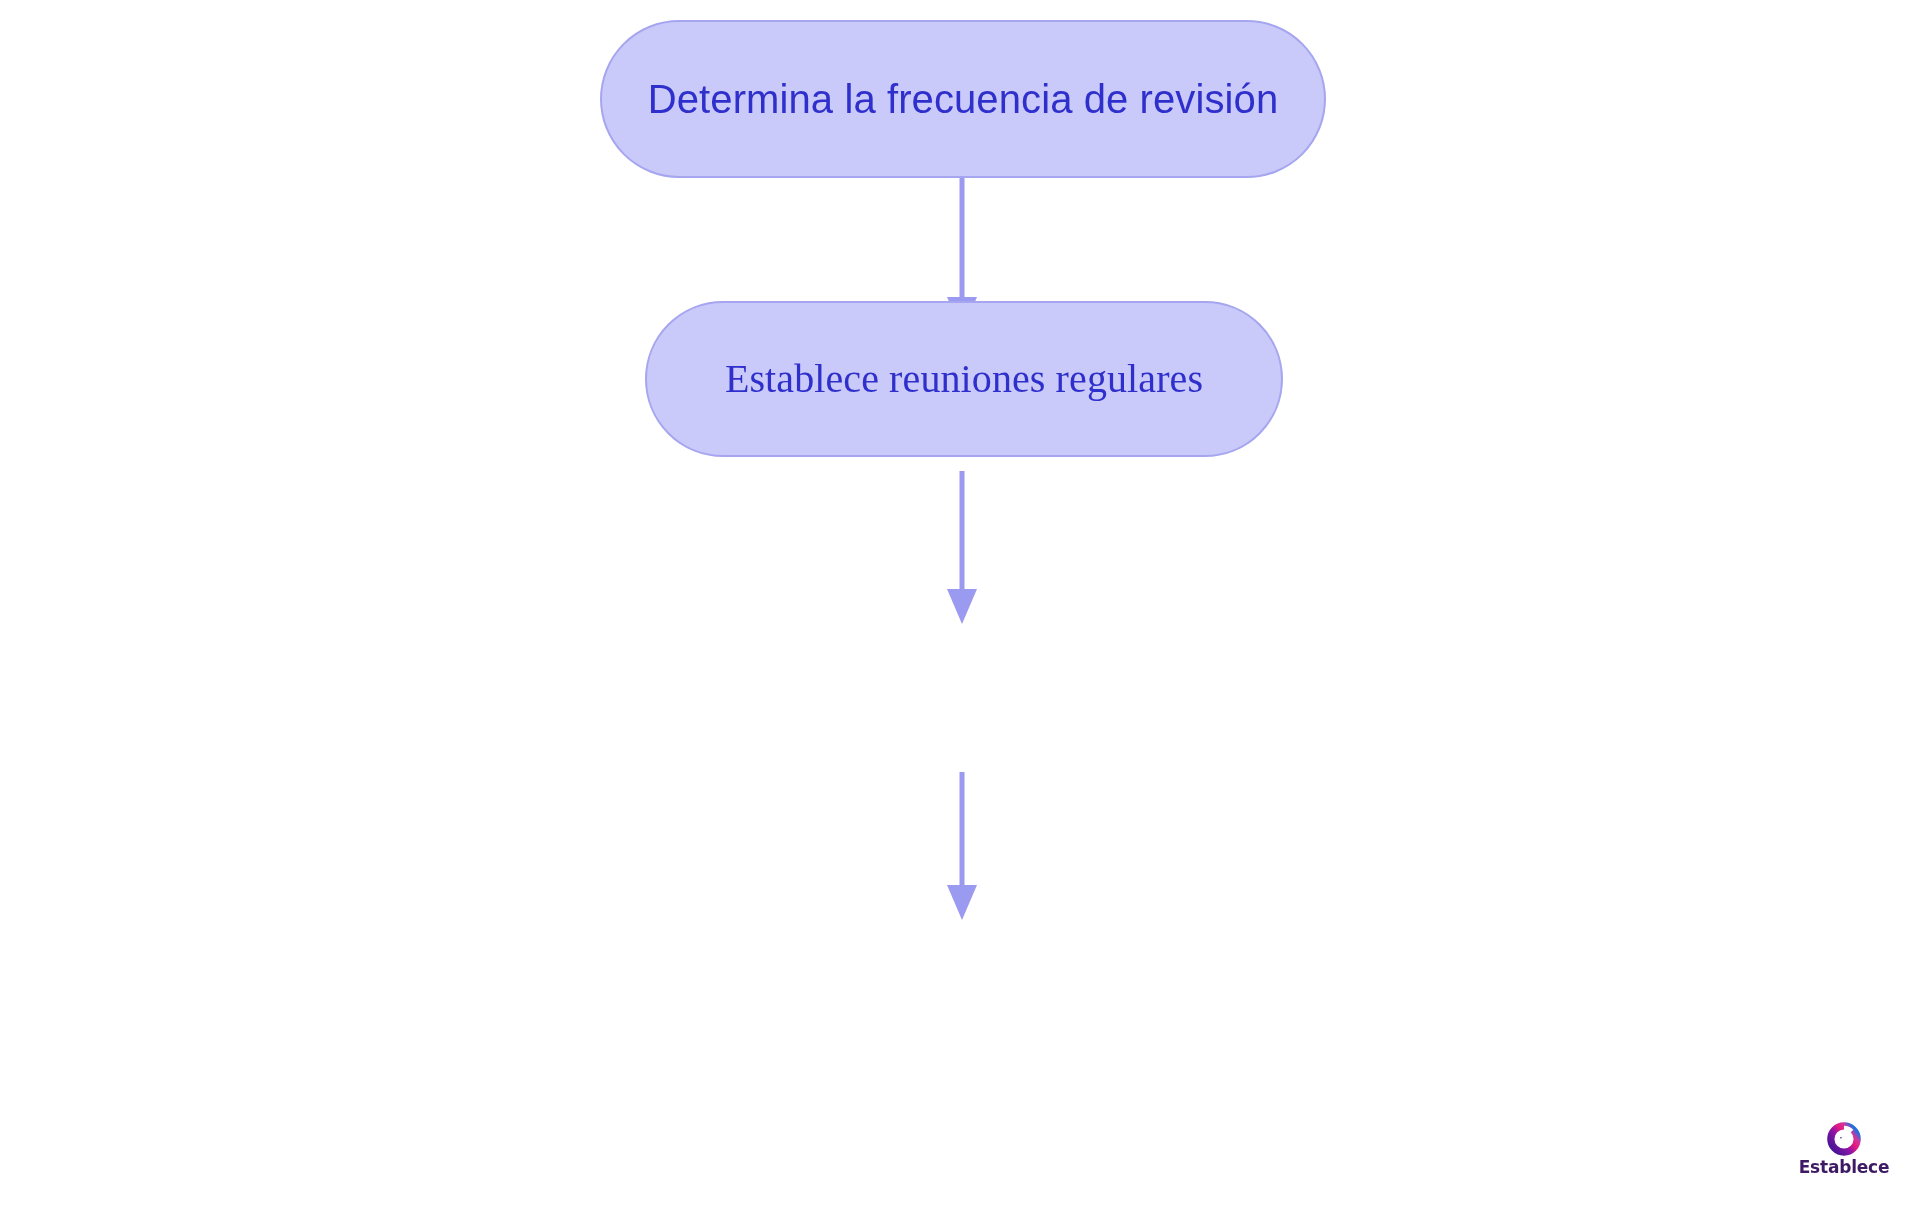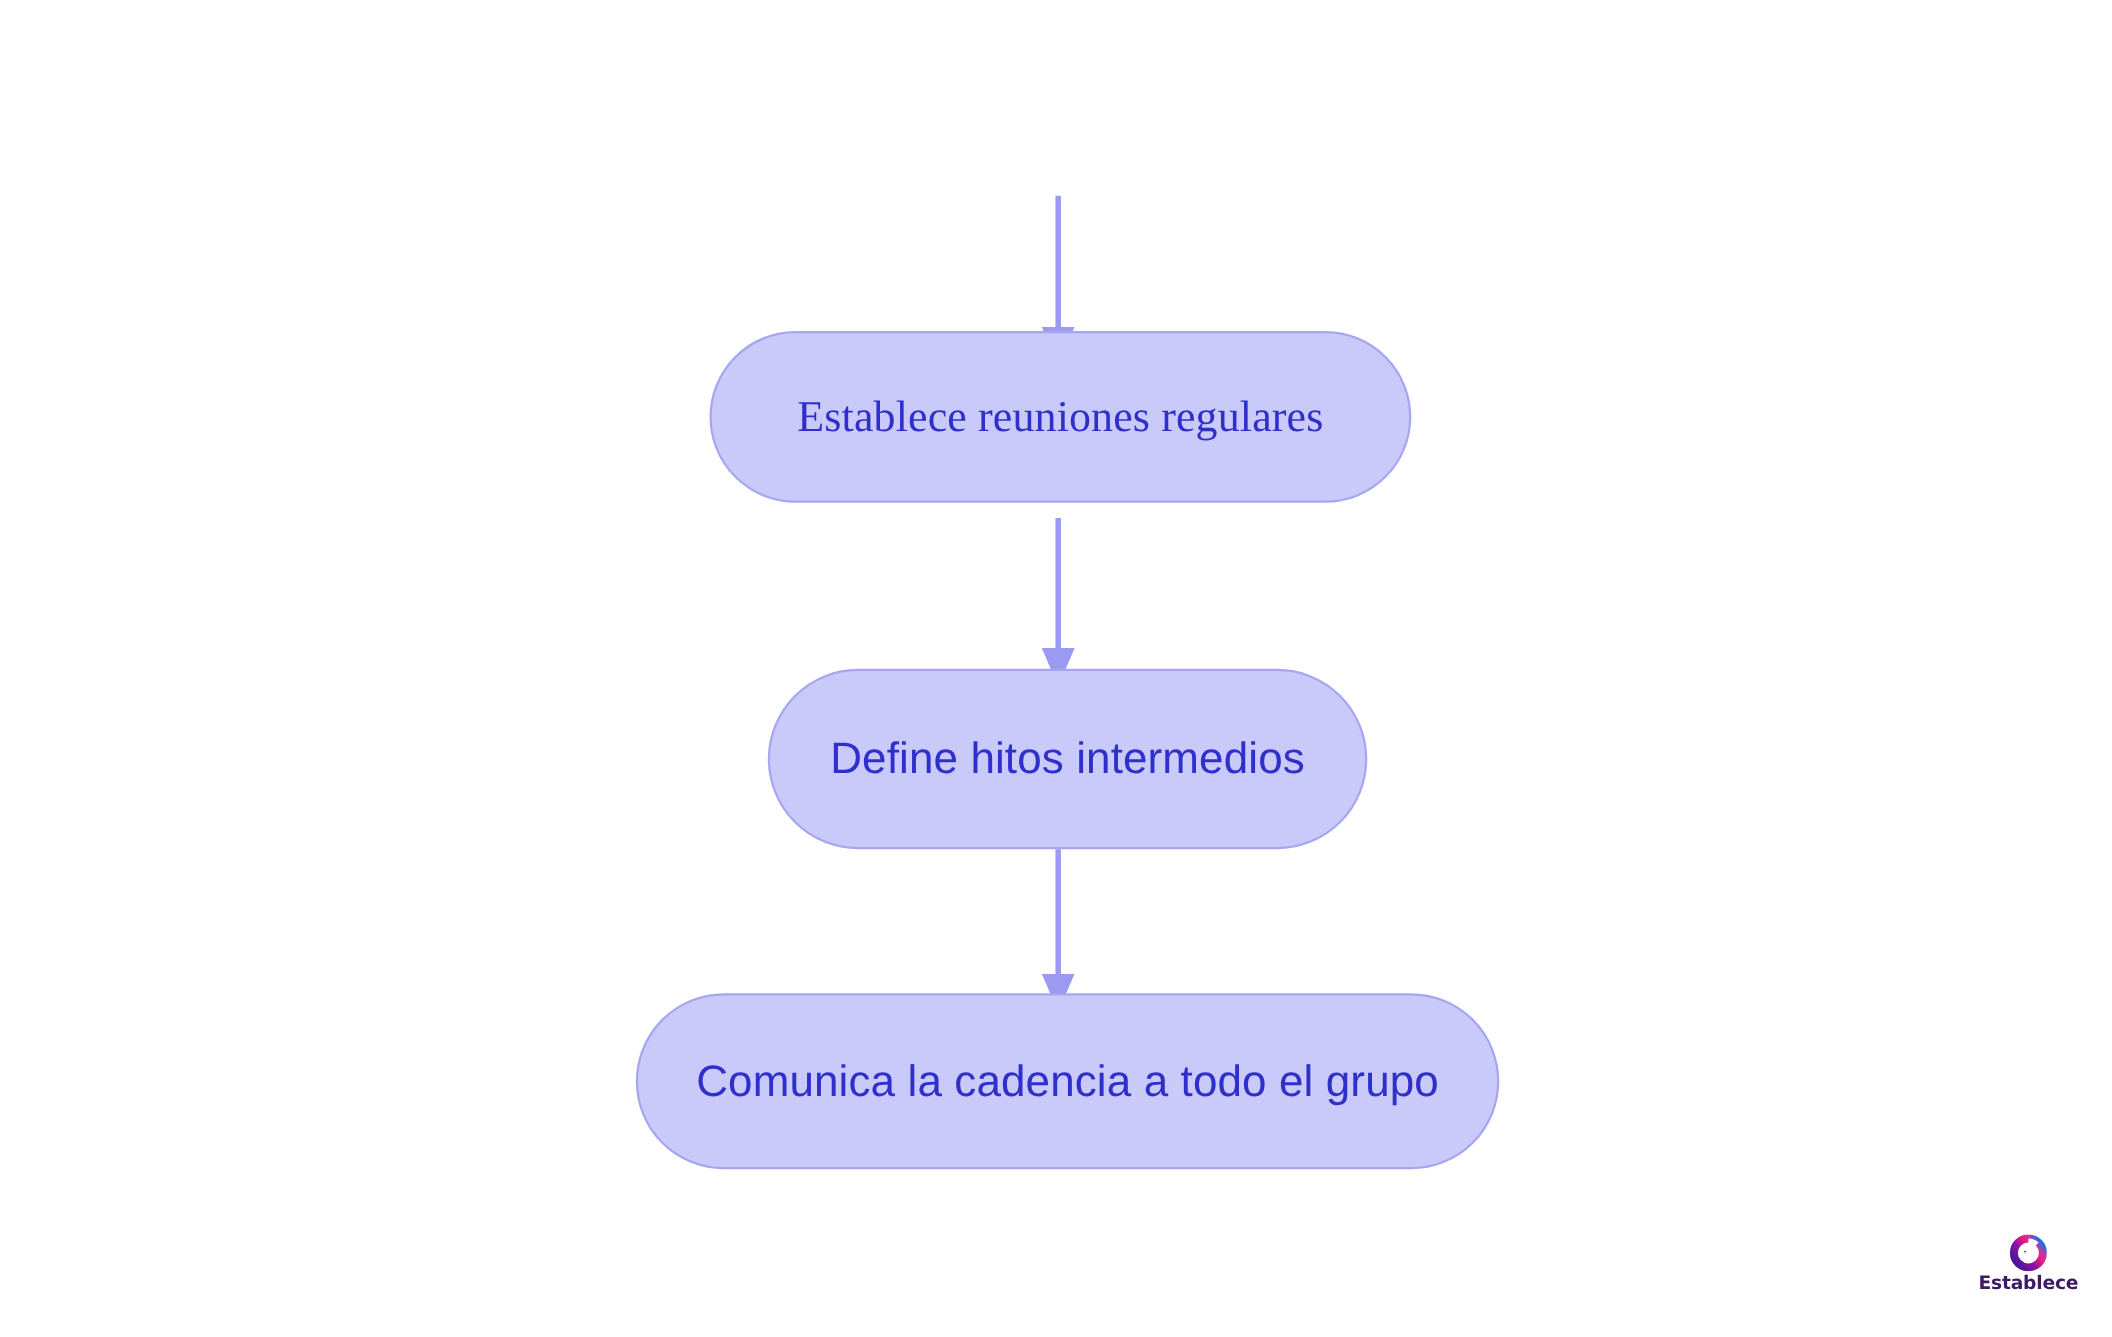--- a/index.html
+++ b/index.html
@@ -101,32 +101,29 @@
       </marker>
     </defs>
 
     <line x1="962" y1="178" x2="962" y2="300" stroke="#9a9af0" stroke-width="5" marker-end="url(#arrowhead)"></line>
 
     <line x1="962" y1="471" x2="962" y2="592" stroke="#9a9af0" stroke-width="5" marker-end="url(#arrowhead)"></line>
 
     <line x1="962" y1="772" x2="962" y2="888" stroke="#9a9af0" stroke-width="5" marker-end="url(#arrowhead)"></line>
   </svg>
 
+  <div class="node" id="node-0">
+    <span>Determina la frecuencia de revisión</span>
+  </div>
 
   <div class="node" id="node-1">
     <span>Establece reuniones regulares</span>
   </div>
 
-  <div class="node" id="node-2">
-    <span>Define hitos intermedios</span>
-  </div>
 
-  <div class="node" id="node-3">
-    <span>Comunica la cadencia a todo el grupo</span>
-  </div>
 
   <div id="brand">
     <svg id="brand-mark" viewBox="0 0 40 40" aria-hidden="true">
       <defs>
         <linearGradient id="tlGrad" x1="6%" y1="85%" x2="92%" y2="12%">
           <stop offset="0%" stop-color="#4b1596"></stop>
           <stop offset="38%" stop-color="#8a14a8"></stop>
           <stop offset="62%" stop-color="#e5197f"></stop>
           <stop offset="82%" stop-color="#d3359b"></stop>
           <stop offset="100%" stop-color="#1f6fe0"></stop>

